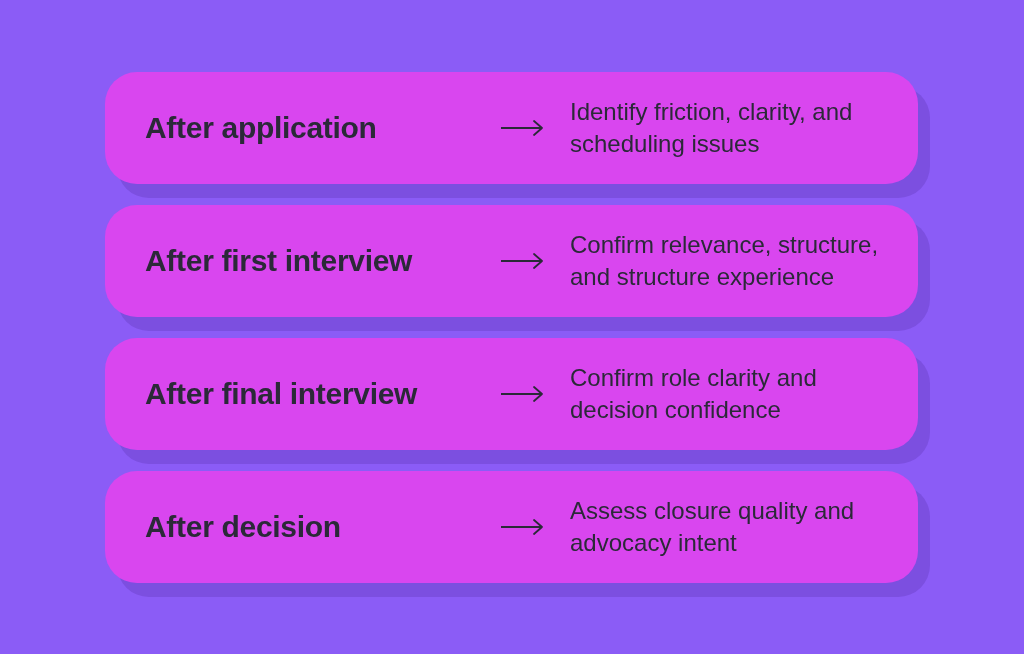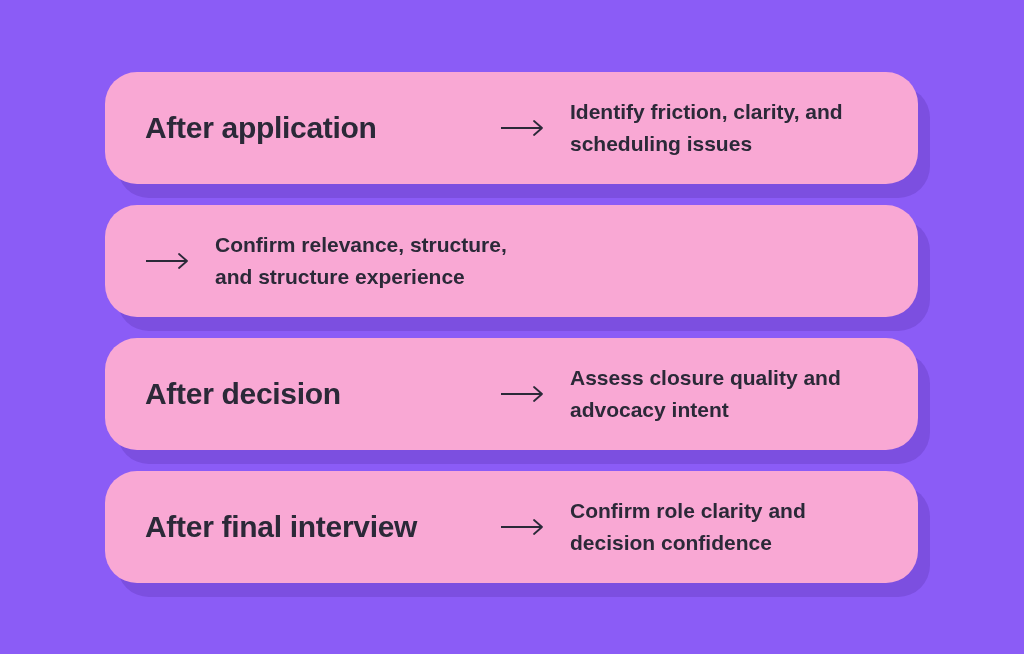--- a/index.html
+++ b/index.html
@@ -16,21 +16,21 @@
     top: 72px;
     left: 105px;
     width: 813px;
     display: flex;
     flex-direction: column;
     gap: 21px;
   }
 
   .card {
     height: 112px;
-    background: #f9a8d4;
+    background: #d946ef;
     border-radius: 32px;
     box-shadow: 12px 14px 0 0 #7C4FE0;
     display: flex;
     align-items: center;
     padding: 0 24px 0 40px;
   }
 
   .card-title {
     width: 355px;
     flex: 0 0 355px;
@@ -43,23 +43,23 @@
   .arrow-cell {
     width: 70px;
     flex: 0 0 70px;
     display: flex;
     align-items: center;
   }
   .arrow-cell svg { display: block; }
 
   .card-desc {
     flex: 1;
-    font-size: 21px;
+    font-size: 24px;
     line-height: 32px;
-    font-weight: 700;
+    font-weight: 400;
     color: #2B2938;
   }
 </style>
 </head>
 <body>
 
 <div class="cards-container">
 
   <div class="card">
     <div class="card-title">After application</div>
@@ -69,53 +69,54 @@
         <polyline points="34,2 42,9 34,16" fill="none" stroke="#2B2938" stroke-width="1.8" stroke-linecap="round" stroke-linejoin="round"></polyline>
       </svg>
     </div>
     <div class="card-desc">
       <div>Identify friction, clarity, and</div>
       <div>scheduling issues</div>
     </div>
   </div>
 
   <div class="card">
+    <div class="card-title">After first interview</div>
     <div class="arrow-cell">
       <svg width="46" height="18" viewBox="0 0 46 18">
         <line x1="1" y1="9" x2="41" y2="9" stroke="#2B2938" stroke-width="1.8"></line>
         <polyline points="34,2 42,9 34,16" fill="none" stroke="#2B2938" stroke-width="1.8" stroke-linecap="round" stroke-linejoin="round"></polyline>
       </svg>
     </div>
     <div class="card-desc">
       <div>Confirm relevance, structure,</div>
       <div>and structure experience</div>
+    </div>
+  </div>
+
+  <div class="card">
+    <div class="card-title">After final interview</div>
+    <div class="arrow-cell">
+      <svg width="46" height="18" viewBox="0 0 46 18">
+        <line x1="1" y1="9" x2="41" y2="9" stroke="#2B2938" stroke-width="1.8"></line>
+        <polyline points="34,2 42,9 34,16" fill="none" stroke="#2B2938" stroke-width="1.8" stroke-linecap="round" stroke-linejoin="round"></polyline>
+      </svg>
+    </div>
+    <div class="card-desc">
+      <div>Confirm role clarity and</div>
+      <div>decision confidence</div>
     </div>
   </div>
 
   <div class="card">
     <div class="card-title">After decision</div>
     <div class="arrow-cell">
       <svg width="46" height="18" viewBox="0 0 46 18">
         <line x1="1" y1="9" x2="41" y2="9" stroke="#2B2938" stroke-width="1.8"></line>
         <polyline points="34,2 42,9 34,16" fill="none" stroke="#2B2938" stroke-width="1.8" stroke-linecap="round" stroke-linejoin="round"></polyline>
       </svg>
     </div>
     <div class="card-desc">
       <div>Assess closure quality and</div>
       <div>advocacy intent</div>
     </div>
   </div>
 
-  <div class="card">
-    <div class="card-title">After final interview</div>
-    <div class="arrow-cell">
-      <svg width="46" height="18" viewBox="0 0 46 18">
-        <line x1="1" y1="9" x2="41" y2="9" stroke="#2B2938" stroke-width="1.8"></line>
-        <polyline points="34,2 42,9 34,16" fill="none" stroke="#2B2938" stroke-width="1.8" stroke-linecap="round" stroke-linejoin="round"></polyline>
-      </svg>
-    </div>
-    <div class="card-desc">
-      <div>Confirm role clarity and</div>
-      <div>decision confidence</div>
-    </div>
-  </div>
-
 </div>
 
 </body></html>

